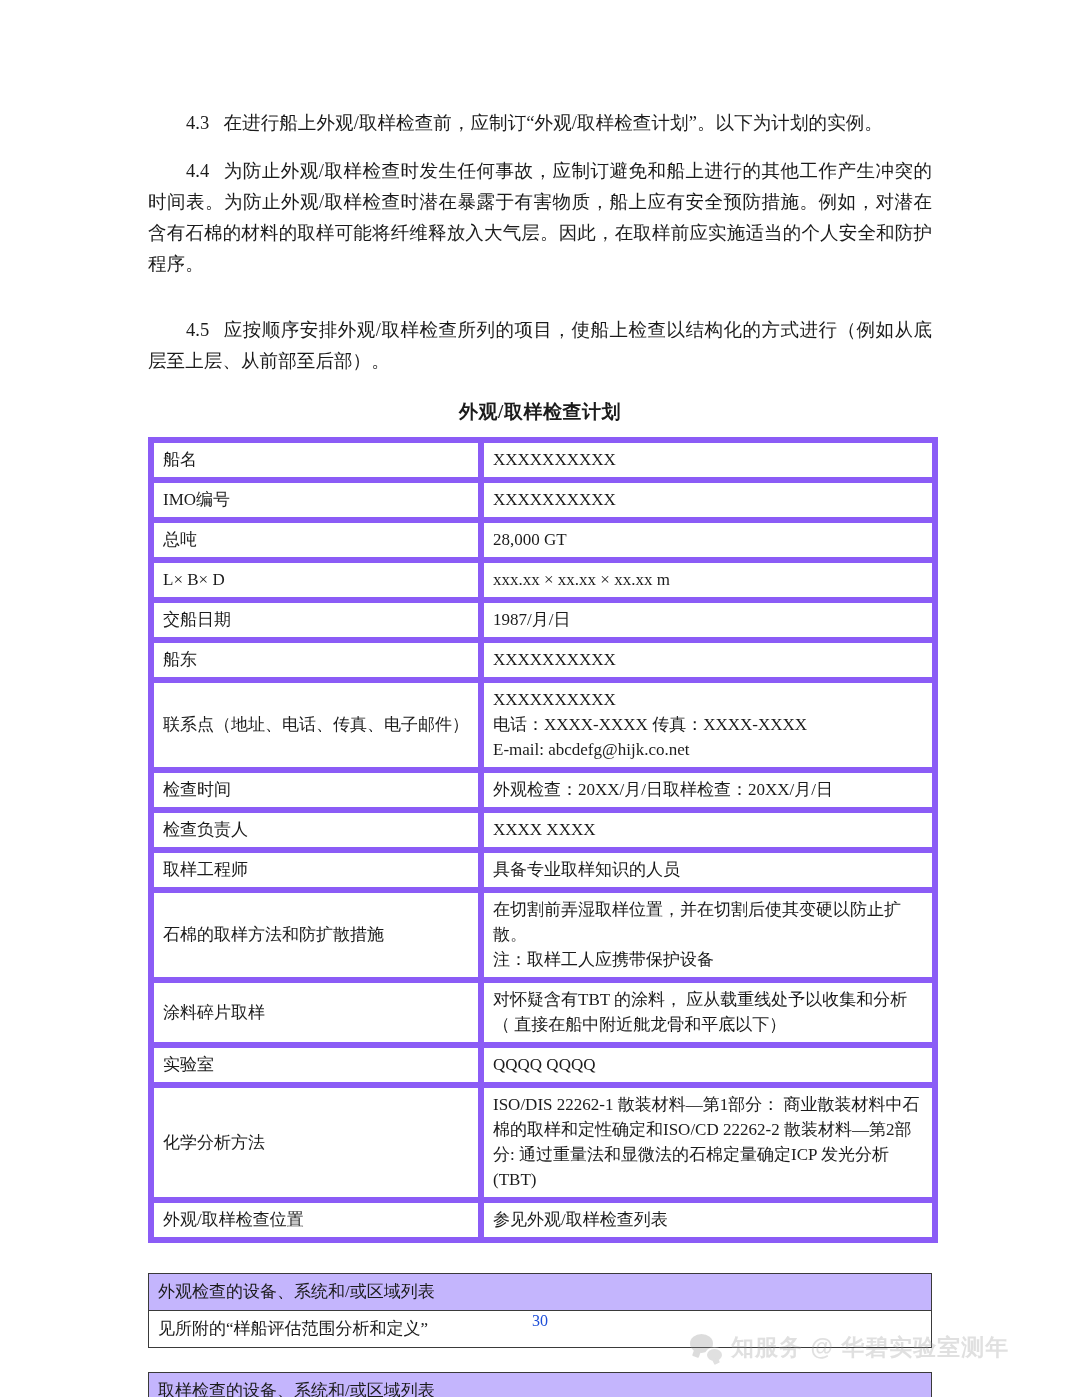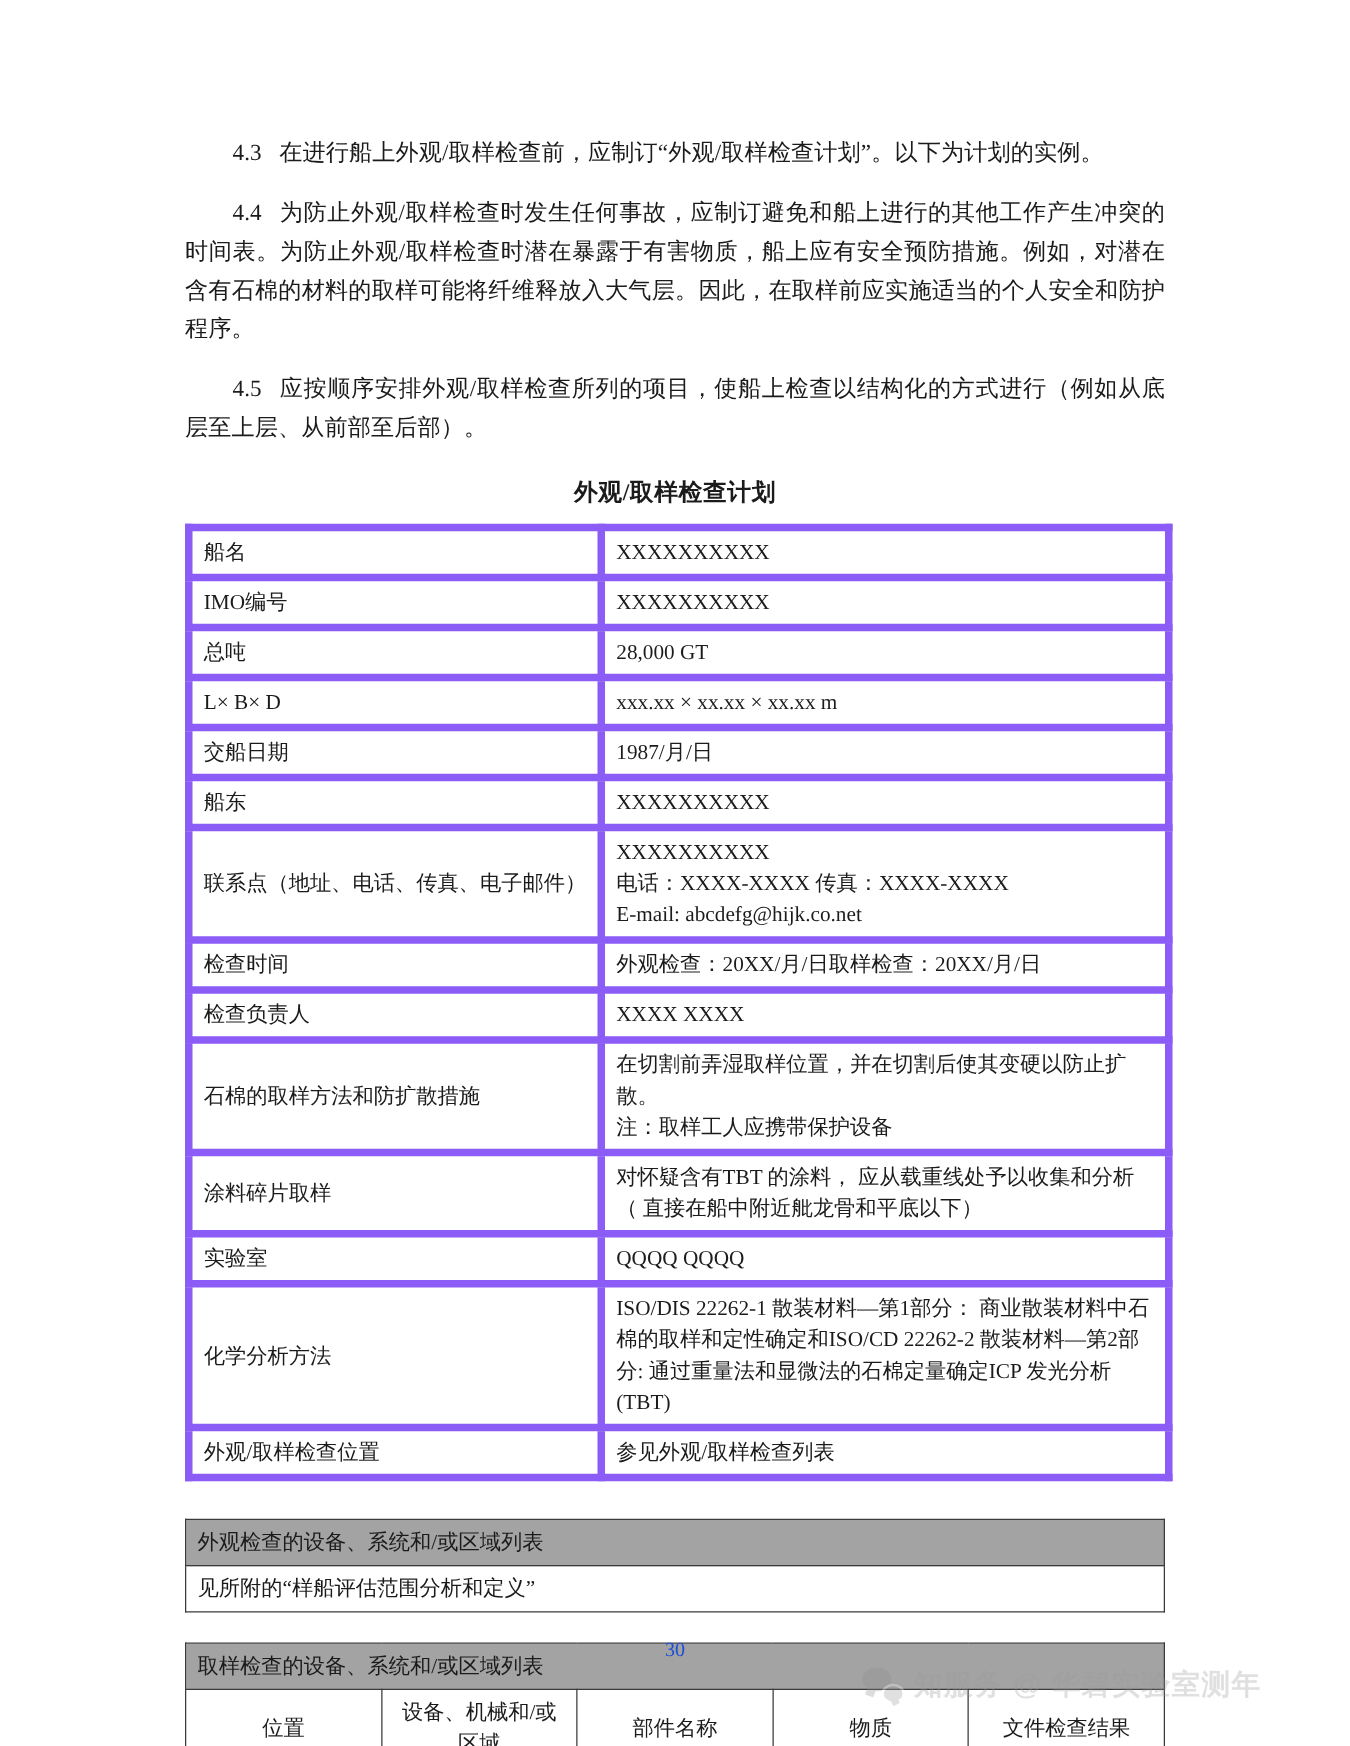--- a/index.html
+++ b/index.html
@@ -37,21 +37,21 @@
     margin: 0 0 12px 0;
     letter-spacing: 0.1px;
   }
   .para .num {
     display: inline-block;
     margin-left: 38px;
     margin-right: 14px;
     font-family: "Liberation Serif", serif;
   }
   .para.p43 { margin-bottom: 17px; }
-  .para.p44 { margin-bottom: 17px; }
+  .para.p44 { margin-bottom: 35px; }
   .para.p45 { margin-bottom: 0; }
 
   
   .sec-title {
     text-align: center;
     font-size: 19px;
     font-weight: bold;
     margin: 22px 0 12px 0;
     letter-spacing: 0.5px;
   }
@@ -89,21 +89,21 @@
   table.listtbl td, table.listtbl th {
     border: 1px solid #3a3a3a;
     padding: 5px 9px 6px 9px;
     font-size: 17px;
     line-height: 25px;
     font-weight: normal;
     text-align: left;
     vertical-align: middle;
   }
   table.listtbl td.hdr-band {
-    background: #a3a3a3;
+    background: #c4b5fd;
   }
   table.listtbl td.colhdr {
     text-align: center;
     background: #ffffff;
   }
 
   .c1 { width: 215px; }
   .c2 { width: 170px; }
   .c3 { width: 145px; }
   .c4 { width: 140px; }
@@ -230,20 +230,24 @@
         </tr>
         <tr>
           <td class="label">检查时间</td>
           <td class="value">外观检查：20XX/月/日取样检查：20XX/月/日</td>
         </tr>
         <tr>
           <td class="label">检查负责人</td>
           <td class="value">XXXX XXXX</td>
         </tr>
         <tr>
+          <td class="label">取样工程师</td>
+          <td class="value">具备专业取样知识的人员</td>
+        </tr>
+        <tr>
           <td class="label">石棉的取样方法和防扩散措施</td>
           <td class="value">
             <span class="sub">在切割前弄湿取样位置，并在切割后使其变硬以防止扩散。</span>
             <span class="sub">注：取样工人应携带保护设备</span>
           </td>
         </tr>
         <tr>
           <td class="label">涂料碎片取样</td>
           <td class="value">对怀疑含有TBT 的涂料， 应从载重线处予以收集和分析（ 直接在船中附近舭龙骨和平底以下）</td>
         </tr>

